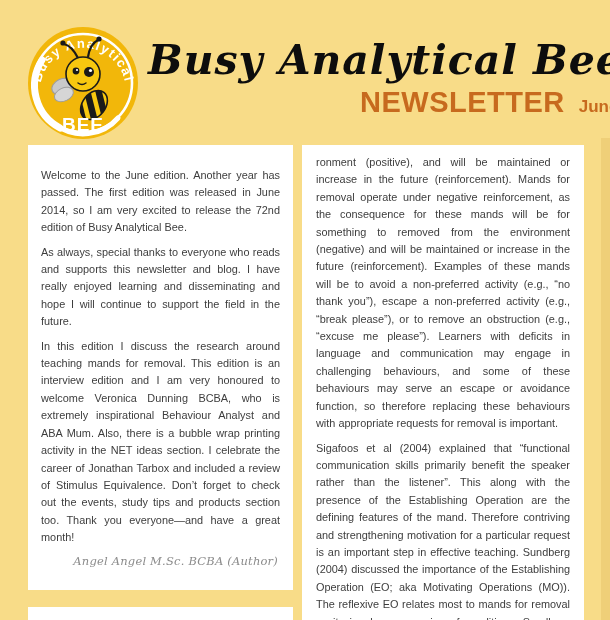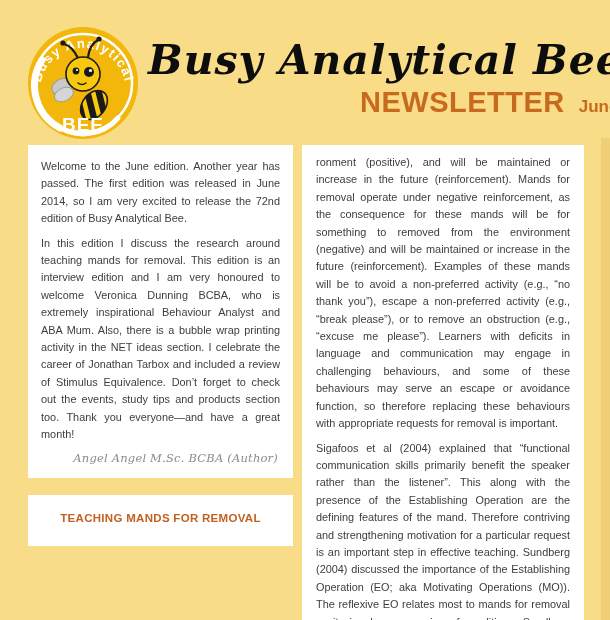--- a/index.html
+++ b/index.html
@@ -40,21 +40,21 @@
     position:absolute;left:28px;top:145px;width:265px;
     display:flex;flex-direction:column;gap:17px;
   }
   .col-right{
     position:absolute;left:302px;top:145px;width:282px;height:500px;
     background:#ffffff;box-sizing:border-box;
     padding:9px 14px;
   }
   .panel{
     background:#ffffff;box-sizing:border-box;
-    padding:13px 13px;
+    padding:22px 13px;
   }
   .body-text{
     margin:0 0 7px 0;
     font-size:10.9px;line-height:17.4px;
     text-align:justify;color:#3d3d3d;
   }
   .body-text:last-child{margin-bottom:0;}
   .birthday-heading{
     font-weight:bold;font-size:12.5px;color:#E07A2D;
     text-align:center;letter-spacing:3.5px;
@@ -134,20 +134,21 @@
 
     <div class="newsletter-line">
       <span class="newsletter-label">NEWSLETTER</span><span class="issue-month">June</span>
     </div>
   </div>
 
   <div class="col-left">
 
     <div class="panel">
       <p class="body-text">Welcome to the June edition. Another year has passed. The first edition was released in June 2014, so I am very excited to release the 72nd edition of Busy Analytical Bee.</p>
+      <p class="body-text">As always, special thanks to everyone who reads and supports this newsletter and blog. I have really enjoyed learning and disseminating and hope I will continue to support the field in the future.</p>
       <p class="body-text">In this edition I discuss the research around teaching mands for removal. This edition is an interview edition and I am very honoured to welcome Veronica Dunning BCBA, who is extremely inspirational Behaviour Analyst and ABA Mum. Also, there is a bubble wrap printing activity in the NET ideas section. I celebrate the career of Jonathan Tarbox and included a review of Stimulus Equivalence. Don’t forget to check out the events, study tips and products section too. Thank you everyone—and have a great month!</p>
       <div class="signature">Angel Angel M.Sc. BCBA (Author)</div>
     </div>
 
     <div class="panel">
       <div class="article-heading">TEACHING MANDS FOR REMOVAL</div>
 
     </div>
 
   </div>

